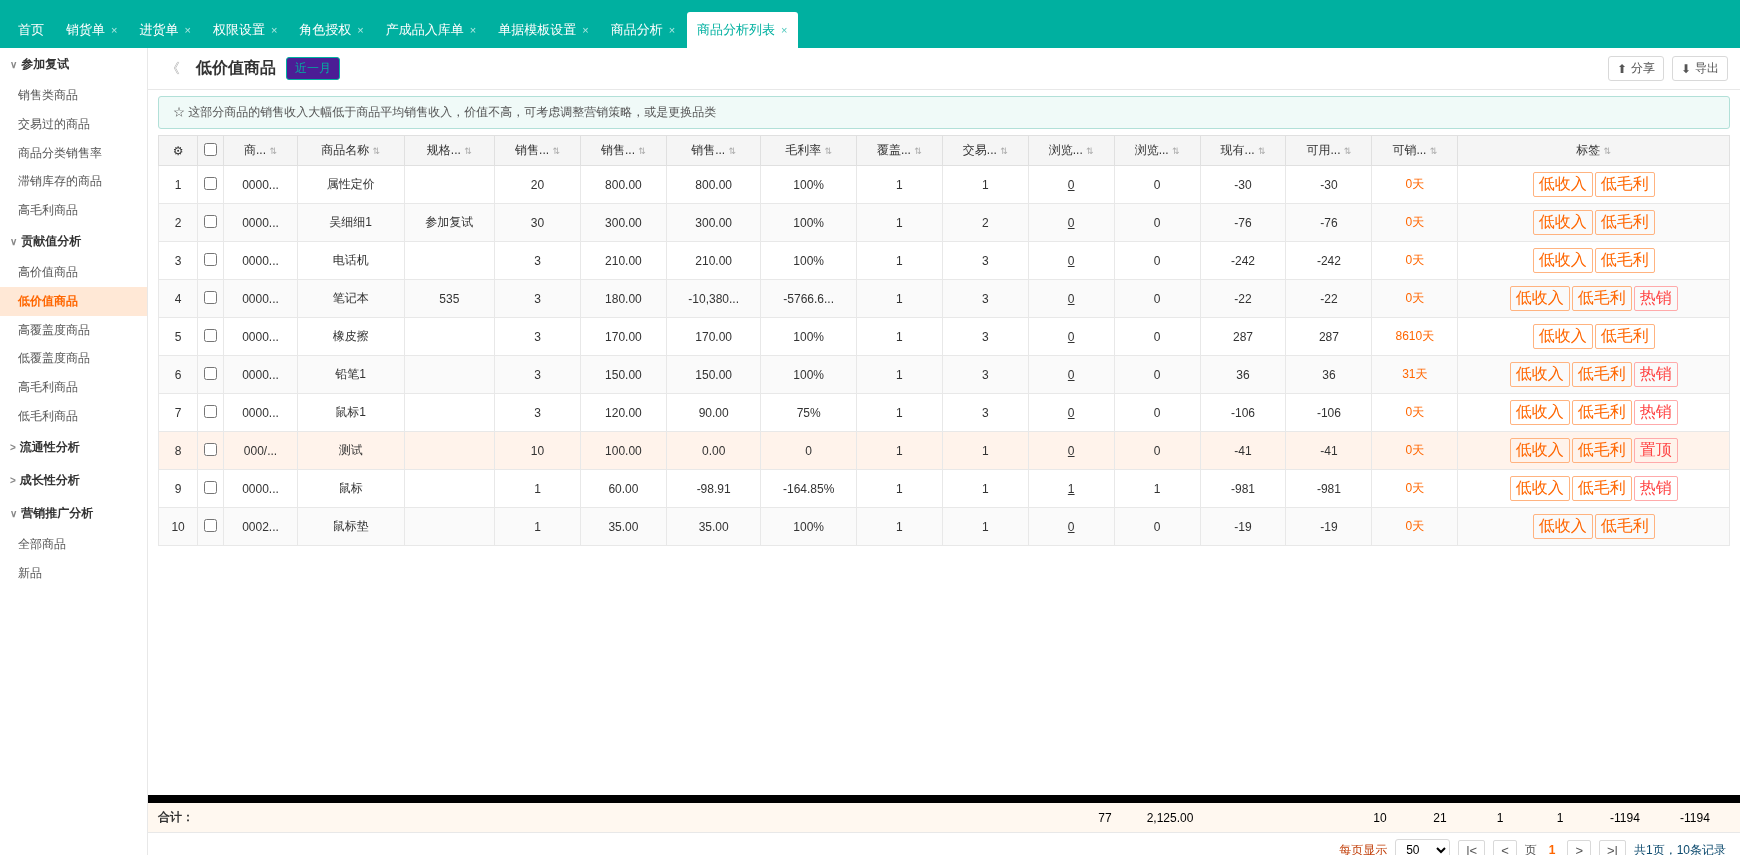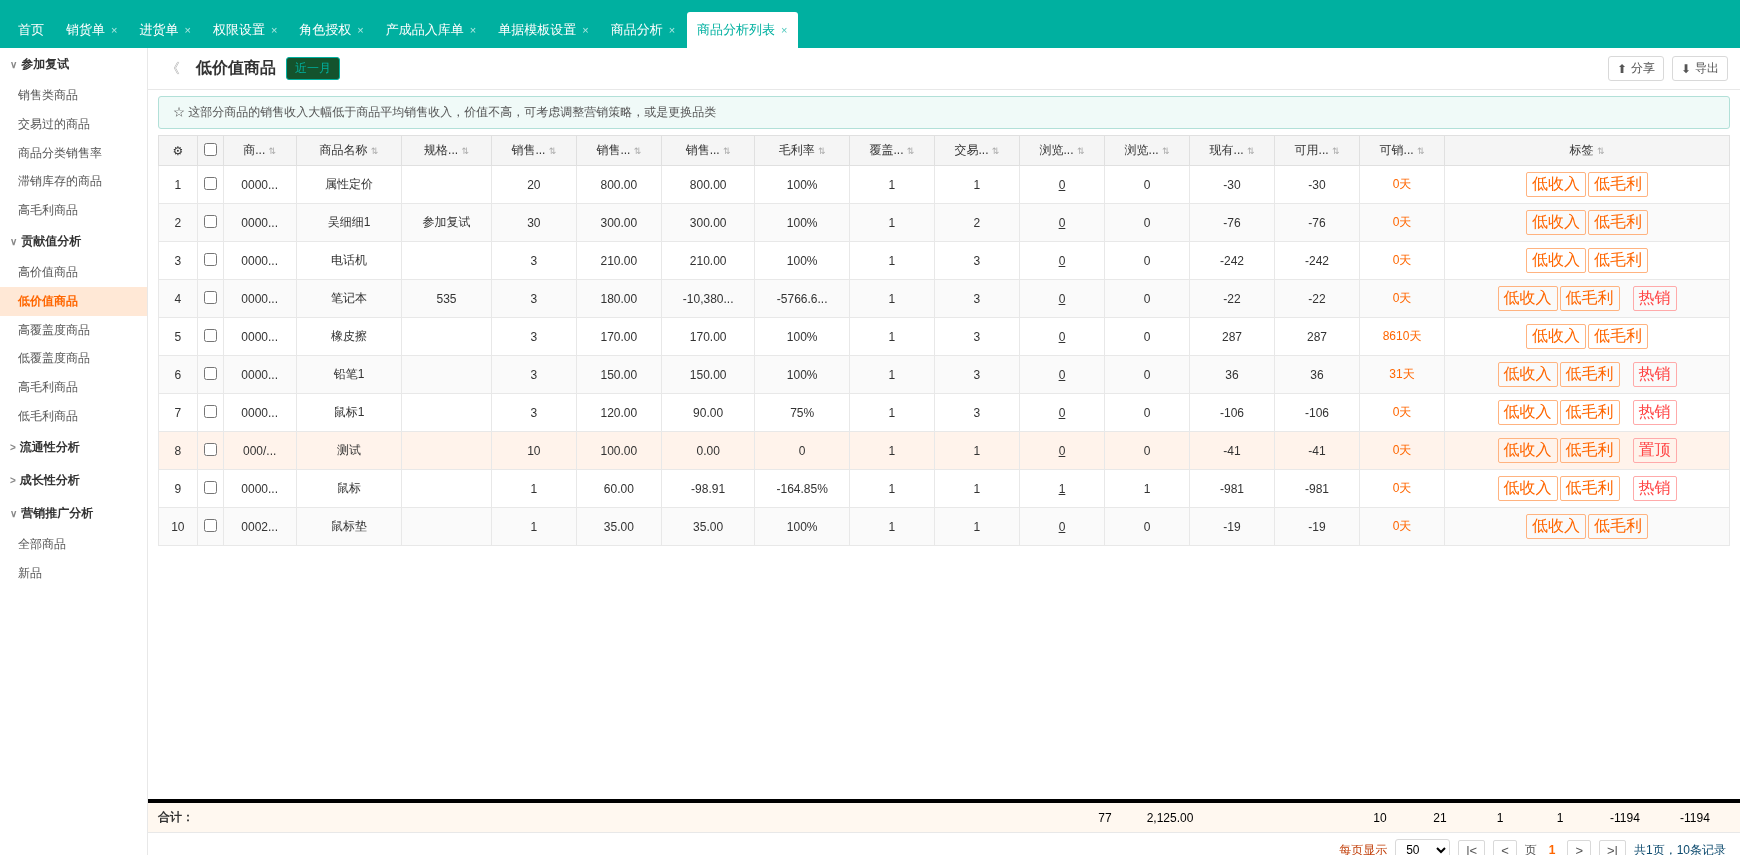--- a/index.html
+++ b/index.html
@@ -80,21 +80,21 @@
       color: #aaa;
       font-size: 14px;
       padding: 2px 6px;
     }
     .page-title {
       font-size: 16px;
       font-weight: bold;
       color: #333;
     }
     .tag-btn {
-      background: #14532d;
+      background: #4c1d95;
       color: #00b0a0;
       border: 1px solid #00b0a0;
       border-radius: 3px;
       padding: 2px 8px;
       cursor: pointer;
       font-size: 12px;
     }
     .search-box {
       flex: 1;
       display: flex;
@@ -160,26 +160,26 @@
       padding: 5px 6px;
       text-align: center;
       color: #333;
       white-space: nowrap;
     }
     tbody tr:nth-child(even) { background: #fafafa; }
     tbody tr.highlighted { background: #fff3eb; }
 
     .tag { display: inline-block; border-radius: 2px; padding: 1px 5px; font-size: 16px; margin: 1px; }
     .tag-orange { color: #ff6600; border: 1px solid #ffb380; }
-    .tag-red { color: #ff4444; border: 1px solid #ffaaaa; margin-left: 12px; }
+    .tag-red { color: #ff4444; border: 1px solid #ffaaaa; }
     .underline { text-decoration: underline; cursor: pointer; }
 
     
     .table-footer {
-      border-top: 4px solid #000000;
+      border-top: 8px solid #000000;
       padding: 6px 10px;
       background: #fff8f0;
       display: flex;
       align-items: center;
       font-size: 12px;
     }
     .footer-label { font-weight: bold; color: #333; min-width: 60px; }
     .footer-cells { display: flex; flex: 1; justify-content: flex-end; }
 
     

